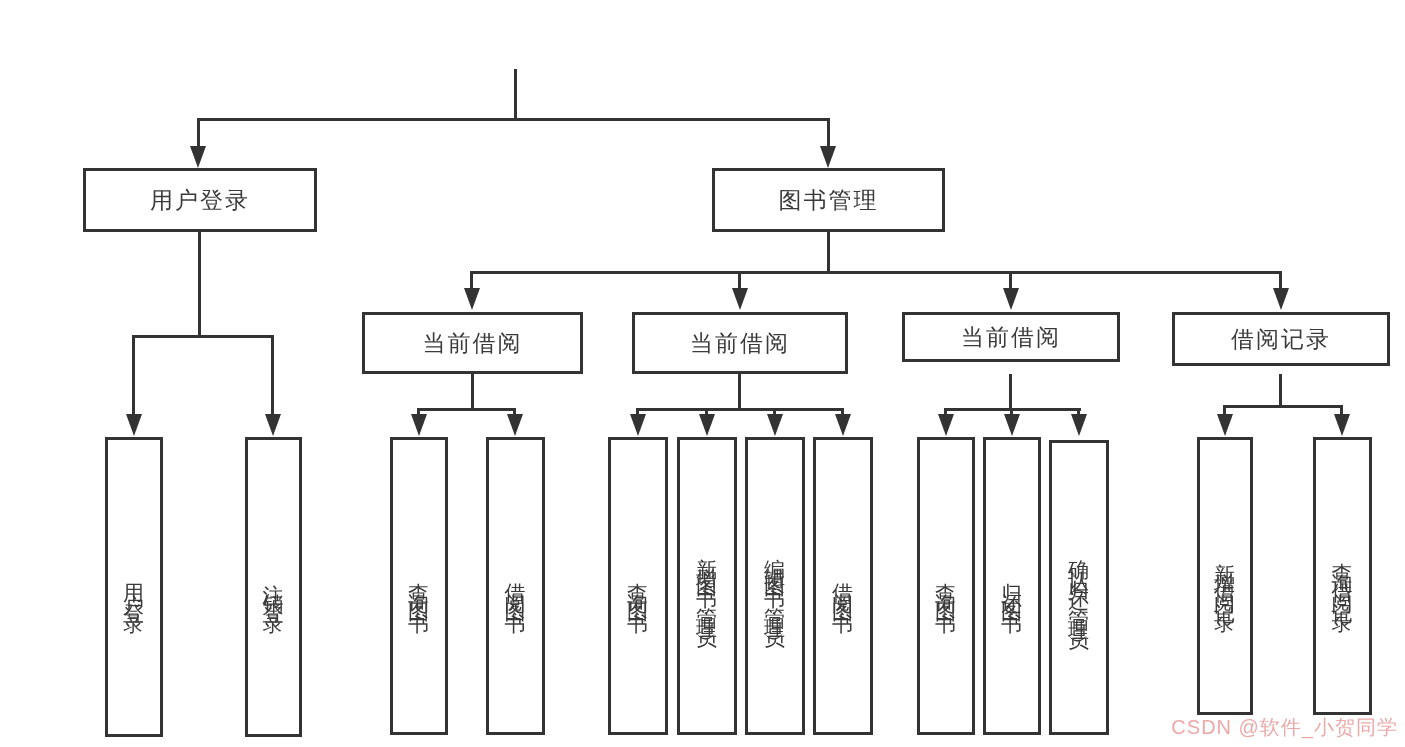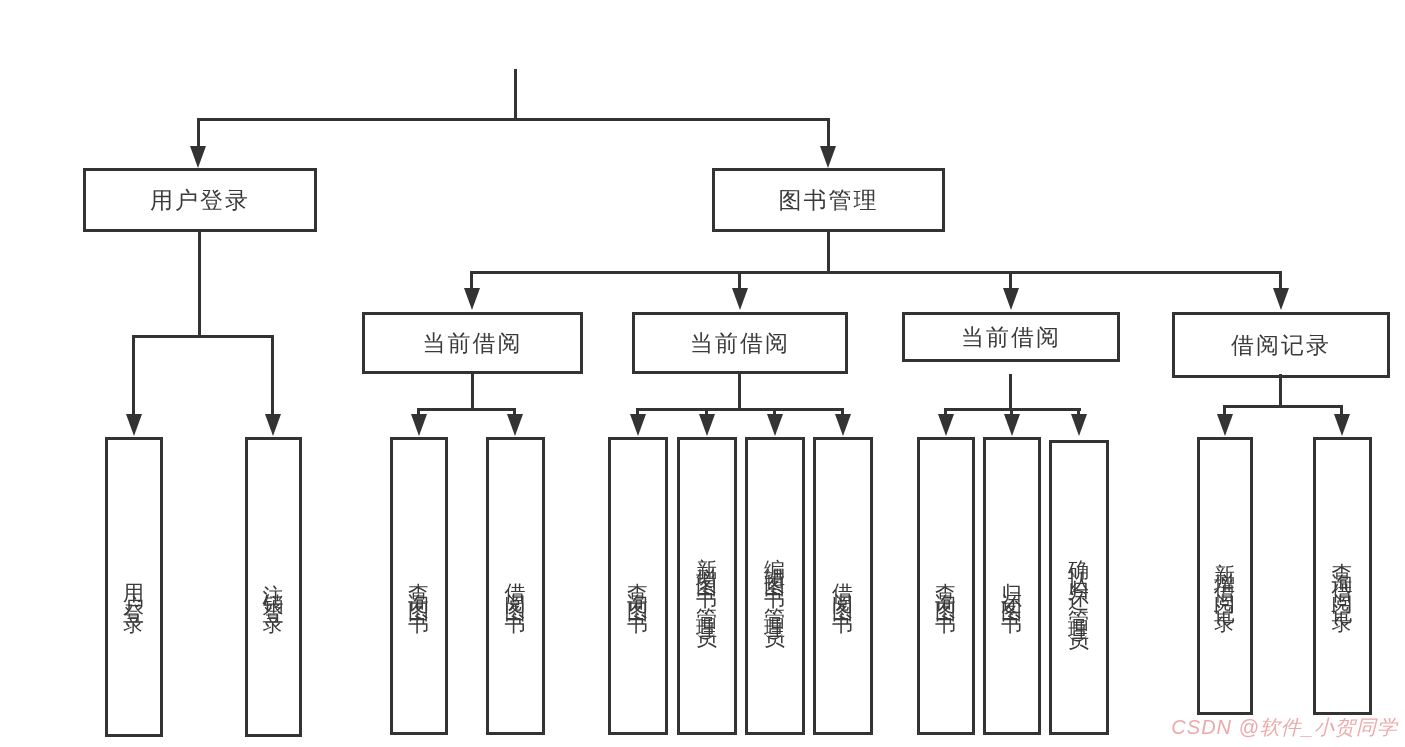--- a/index.html
+++ b/index.html
@@ -48,21 +48,20 @@
     border-top:22px solid var(--line);
   }
   #watermark{
     position:absolute;
     top:714px;right:7px;
     font-size:20px;
     letter-spacing:1px;
     color:var(--wm);
     z-index:10;
     white-space:nowrap;
-    font-style:italic;
   }
 </style>
 </head>
 <body>
 
 <div id="canvas">
 
 
   <div>
     <div class="vline" style="left:514px;top:69px;height:52px"></div>
@@ -104,21 +103,21 @@
 
   <div class="node h" style="left:362px;top:312px;width:221px;height:62px">
     <span>当前借阅</span>
   </div>
   <div class="node h" style="left:632px;top:312px;width:216px;height:62px">
     <span>当前借阅</span>
   </div>
   <div class="node h" style="left:902px;top:312px;width:218px;height:50px">
     <span>当前借阅</span>
   </div>
-  <div class="node h" style="left:1172px;top:312px;width:218px;height:66px">
+  <div class="node h" style="left:1172px;top:312px;width:218px;height:54px">
     <span>借阅记录</span>
   </div>
 
   <div>
     <div class="vline" style="left:471px;top:374px;height:37px"></div>
     <div class="hline" style="left:417px;top:408px;width:99px"></div>
     <div class="vline" style="left:417px;top:408px;height:8px"></div>
     <div class="arrowhead" style="left:411px;top:414px"></div>
     <div class="vline" style="left:513px;top:408px;height:8px"></div>
     <div class="arrowhead" style="left:507px;top:414px"></div>

